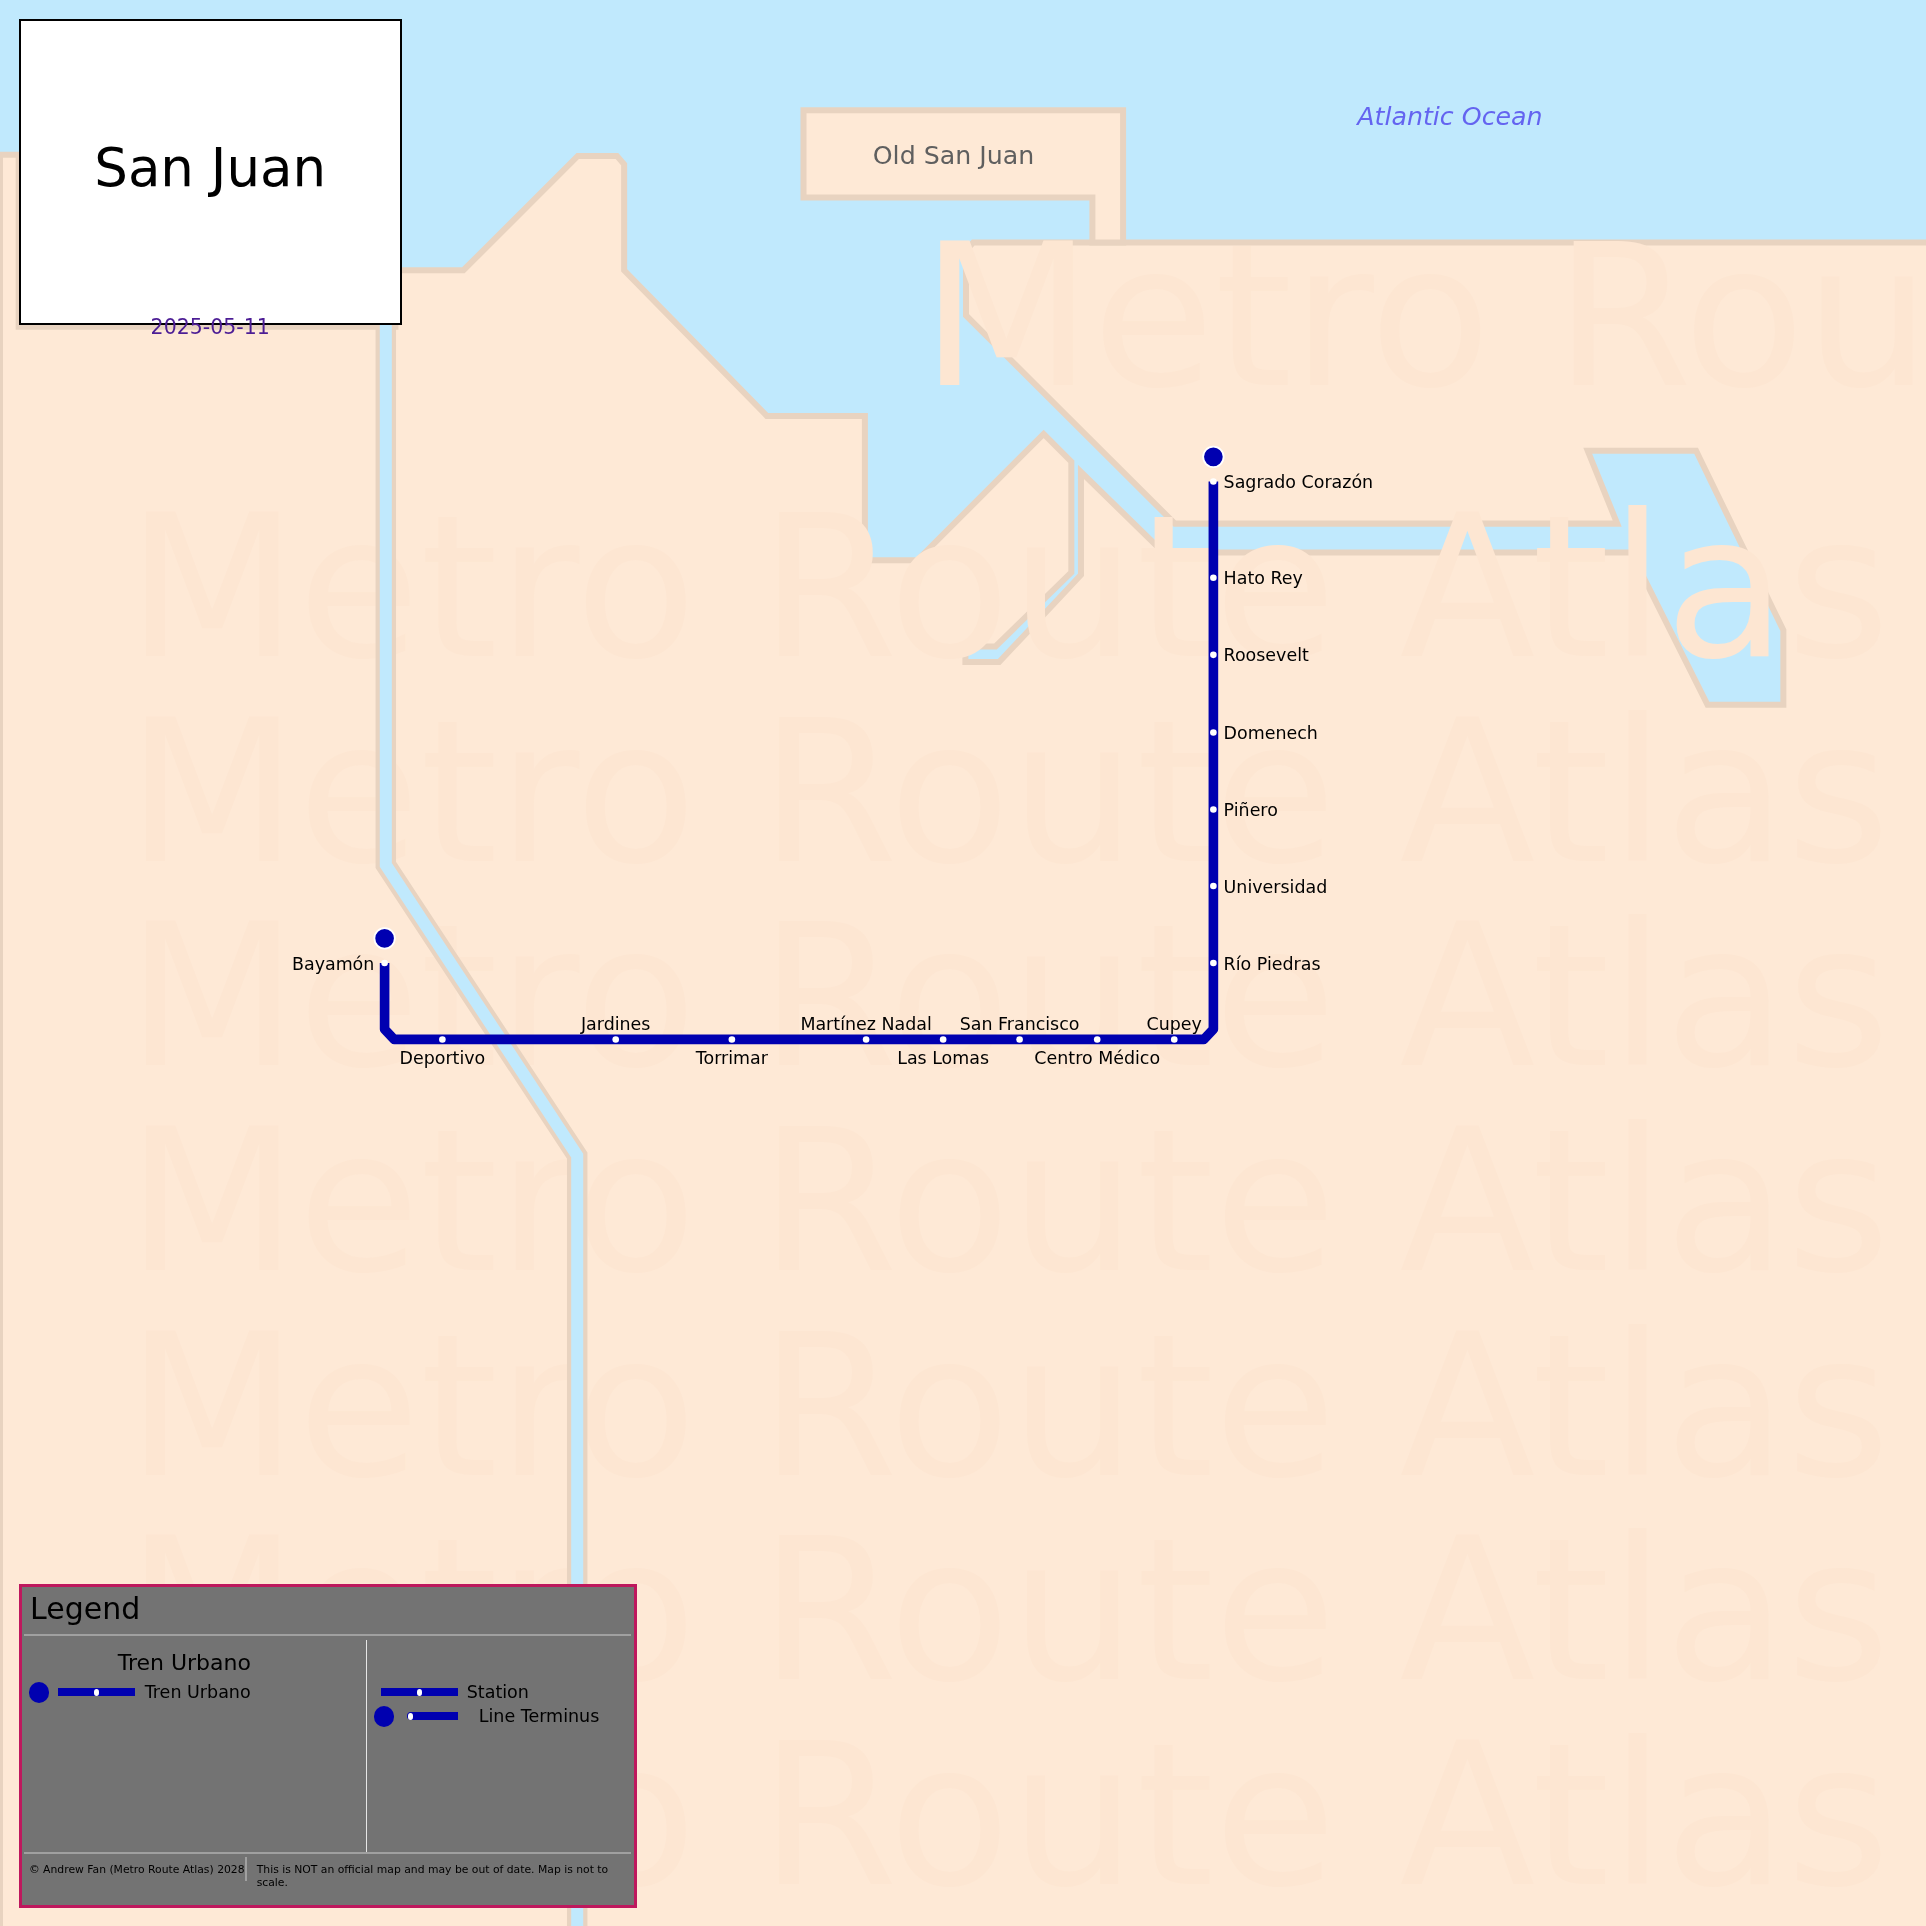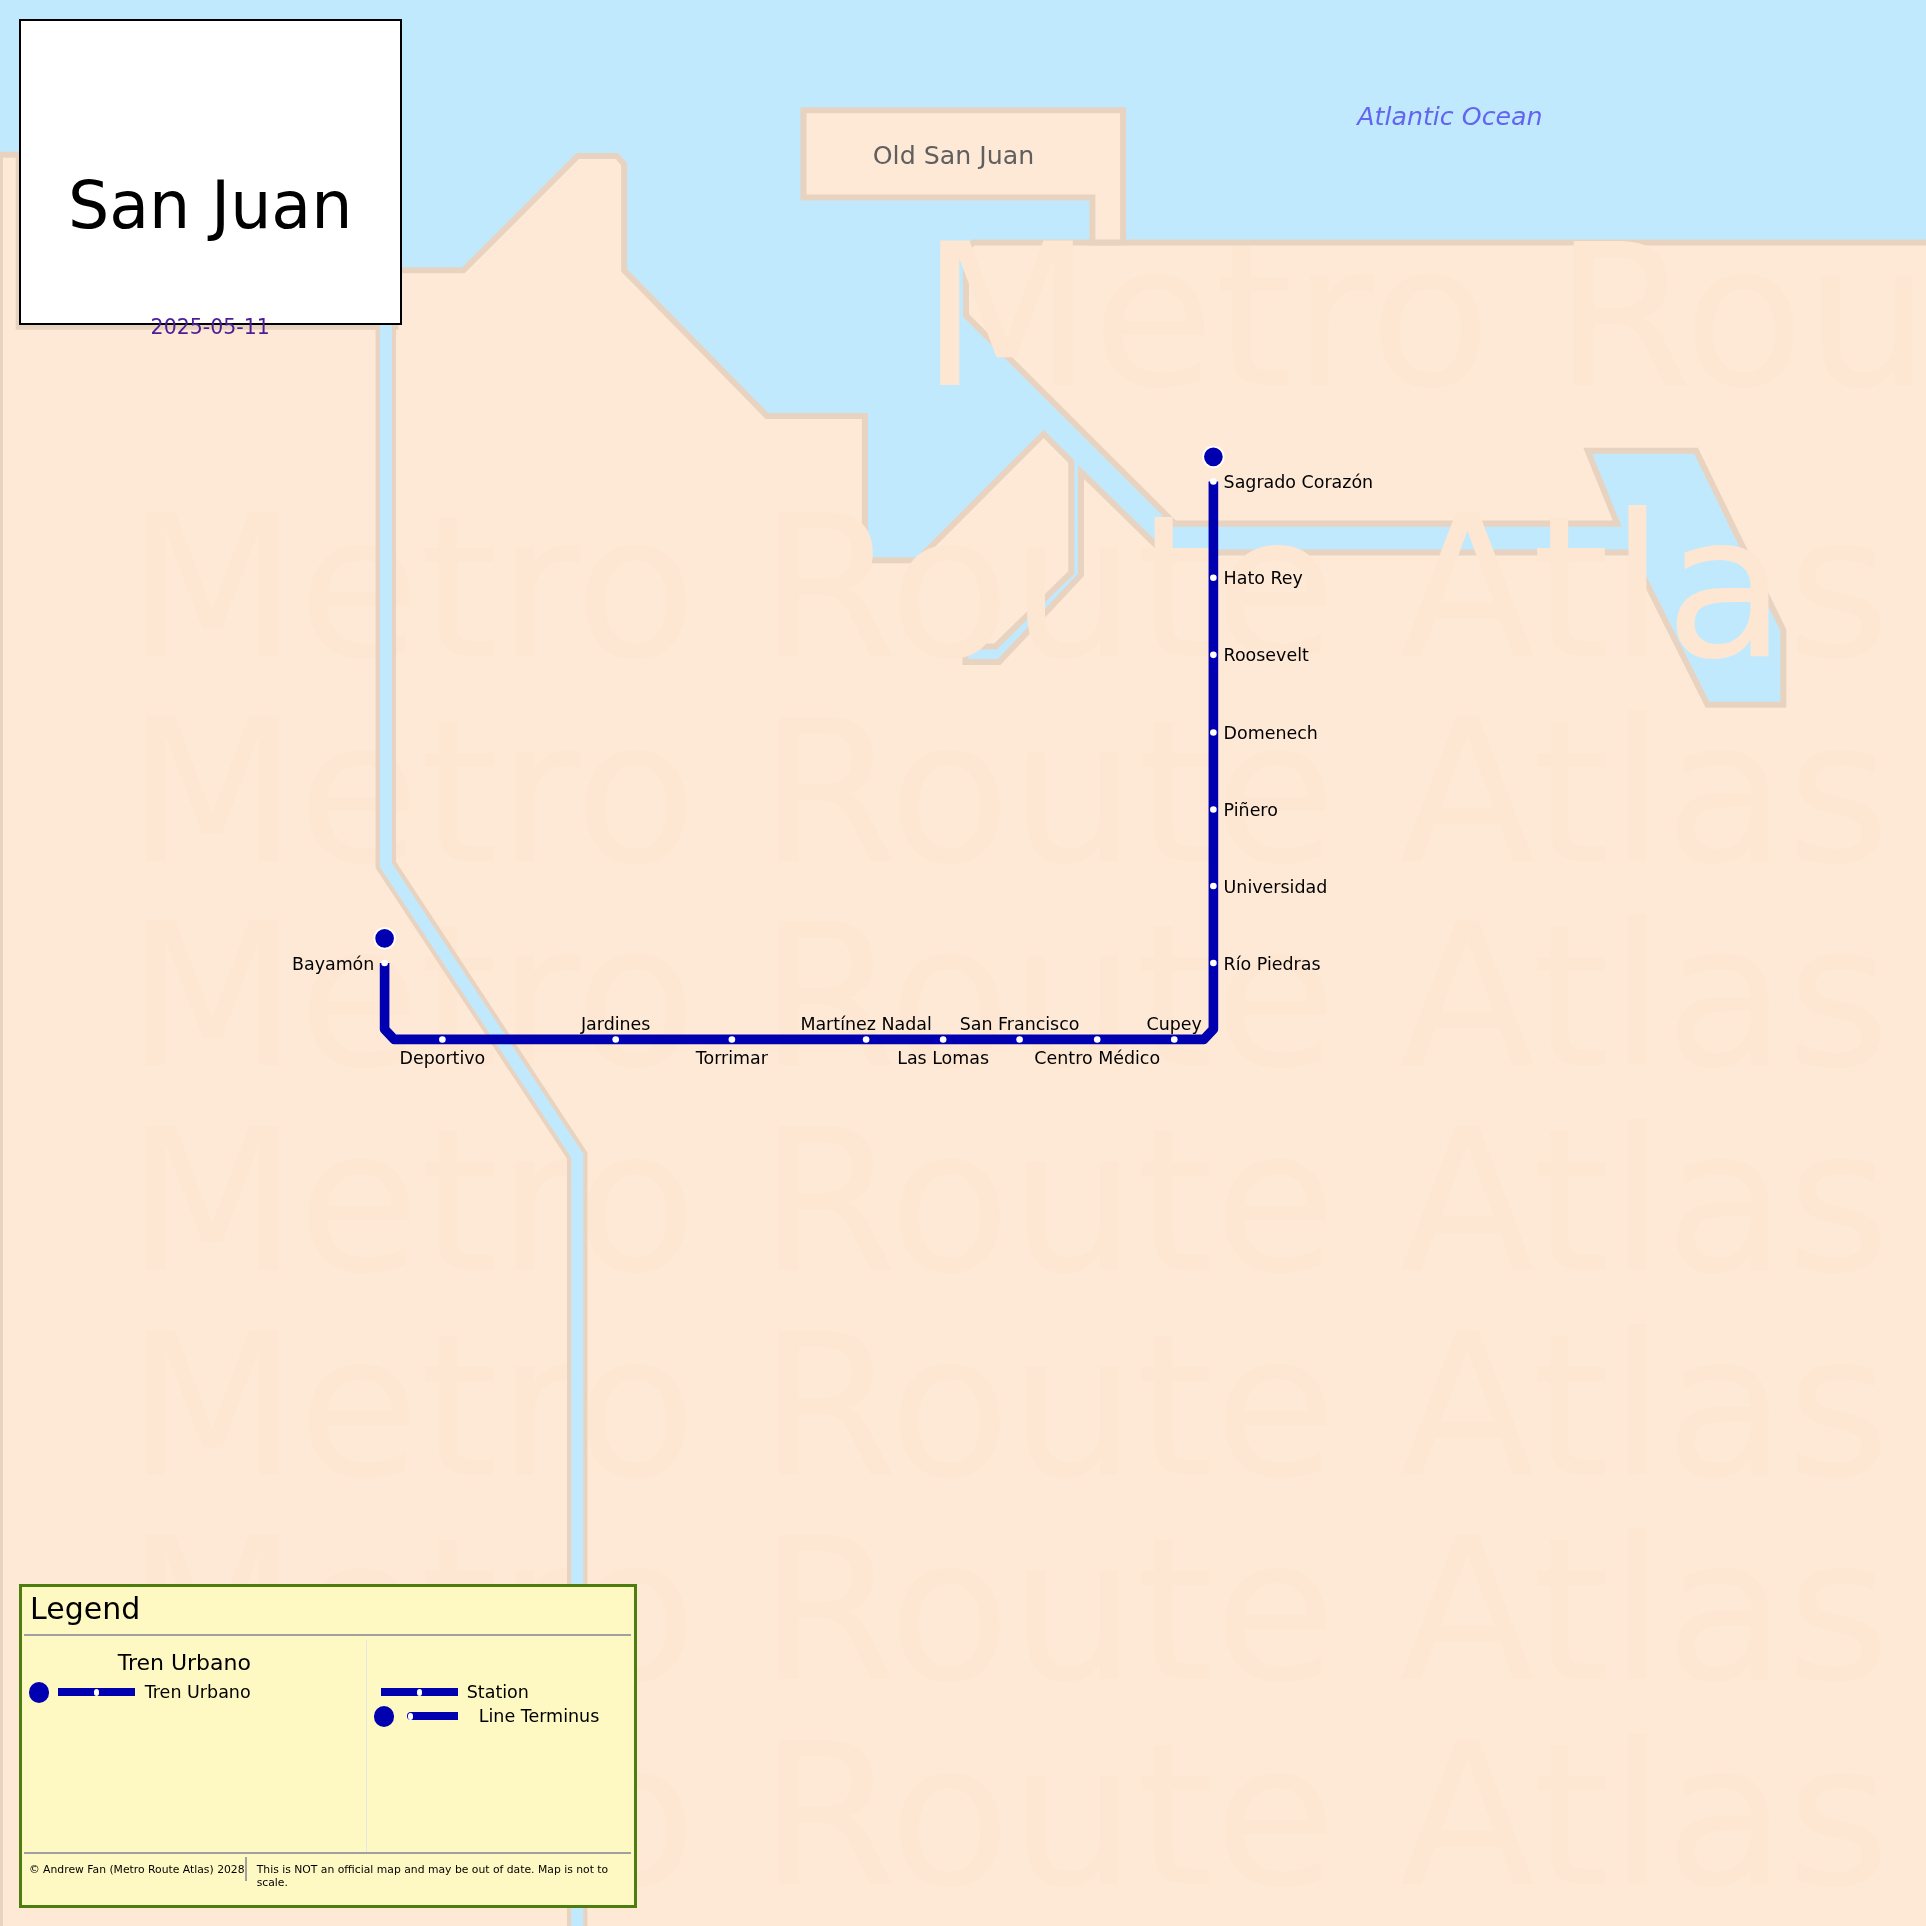--- a/index.html
+++ b/index.html
@@ -11,25 +11,25 @@
   .river-inner{fill:none;stroke:#c0e9fd;stroke-width:20;stroke-linejoin:miter;}
   .watermark{fill:#fde6d2;font-family:"DejaVu Sans",sans-serif;font-size:330px;}
   .line{fill:none;stroke:#0000b0;stroke-width:16;stroke-linejoin:round;}
   .stn{fill:#ffffff;}
   .term{fill:#0000b0;stroke:#ffffff;stroke-width:3;}
   .stn-label{font-family:"DejaVu Sans",sans-serif;font-size:29px;fill:#000;}
   .area-label{font-family:"DejaVu Sans",sans-serif;font-size:42px;fill:#5f5f5f;}
   .ocean-label{font-family:"DejaVu Sans",sans-serif;font-size:42px;fill:#6464f0;font-style:italic;}
 
   .title-box{position:absolute;left:18.7px;top:18.7px;width:383px;height:306px;background:#fff;border:2.4px solid #000;box-sizing:border-box;text-align:center;}
-  .title-box .city{position:absolute;left:0;right:0;top:108px;font-size:65px;line-height:78px;color:#000;margin-top:38px;}
+  .title-box .city{position:absolute;left:0;right:0;top:108px;font-size:53px;line-height:78px;color:#000;}
   .title-box .country{position:absolute;left:0;right:0;top:214px;font-size:34px;color:#000;}
   .title-box .date{position:absolute;left:0;right:0;top:294px;font-size:20.5px;color:#4c1d95;}
 
-  .legend{position:absolute;left:18.7px;top:1584px;width:618px;height:324px;background:#fef9c3;border:3px solid #4d7c0f;box-sizing:border-box;}
+  .legend{position:absolute;left:18.7px;top:1584px;width:618px;height:324px;background:#737373;border:3px solid #be185d;box-sizing:border-box;}
   .legend .lg-title{position:absolute;left:8.4px;top:3.6px;font-size:30px;color:#000;}
   .legend .hr{position:absolute;left:2.4px;right:2.4px;height:2.4px;background:#a0a0a0;}
   .legend .vr{position:absolute;width:1.8px;background:#e6e6e6;}
   .legend .vr2{position:absolute;width:2.4px;background:#a0a0a0;}
   .legend .group-title{position:absolute;left:96px;top:63px;font-size:22px;color:#000;}
   .legend .item-label{position:absolute;font-size:17.5px;color:#000;}
   .legend .bar{position:absolute;height:8.4px;background:#0000b0;}
   .legend .dot-white{position:absolute;width:5.4px;height:6.6px;border-radius:50%;background:#fff;}
   .legend .dot-term{position:absolute;width:20.5px;height:20.5px;border-radius:50%;background:#0000b0;}
   .legend .foot{position:absolute;top:298px;font-size:10.8px;color:#000;}

